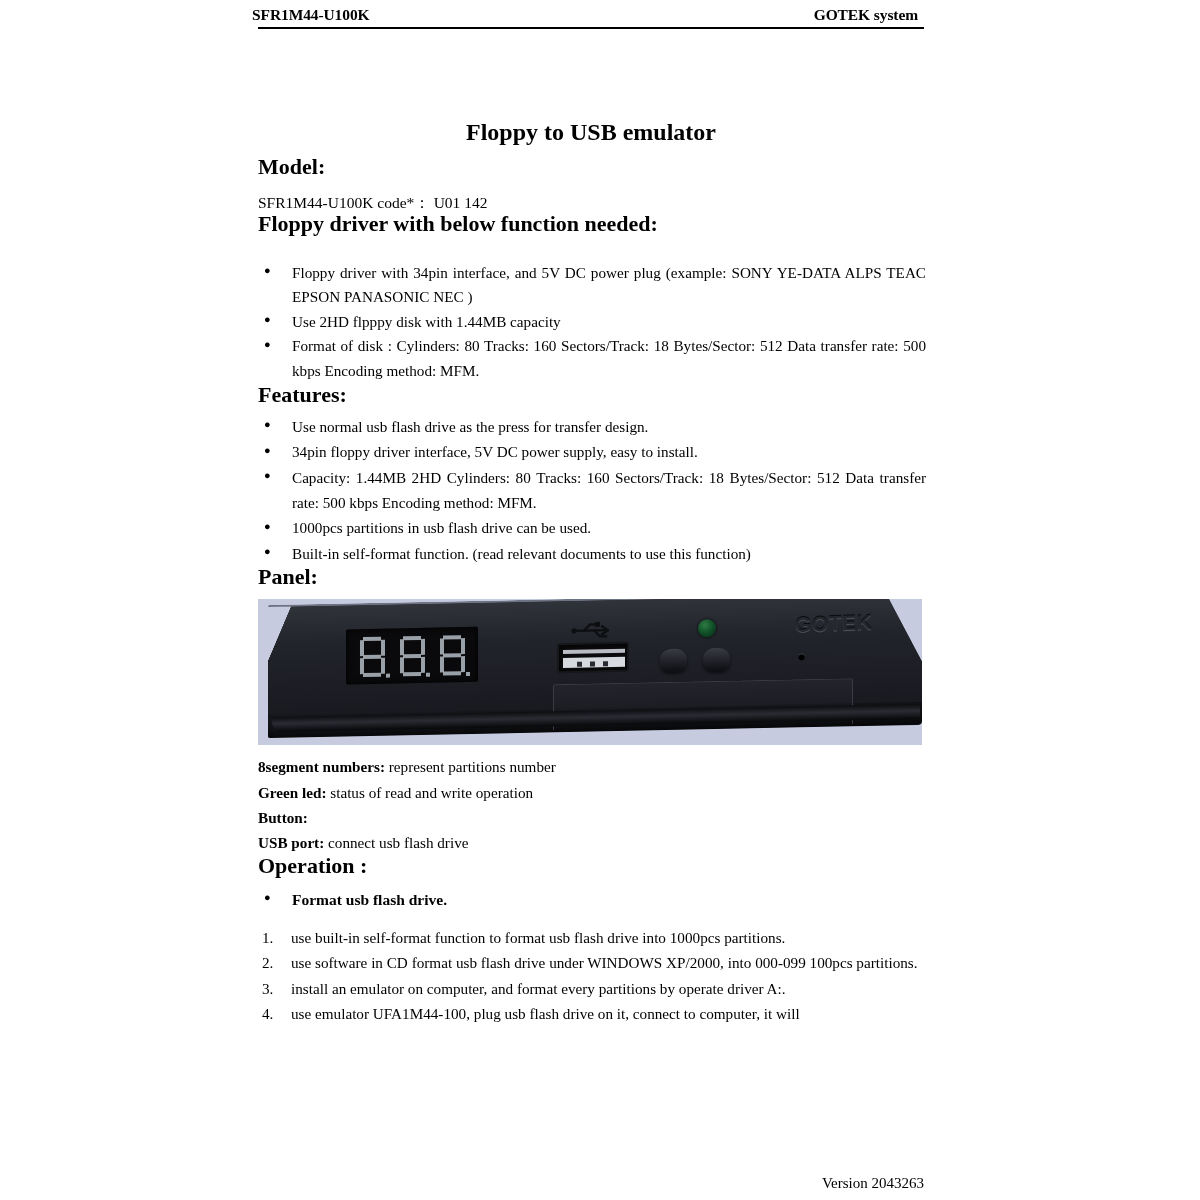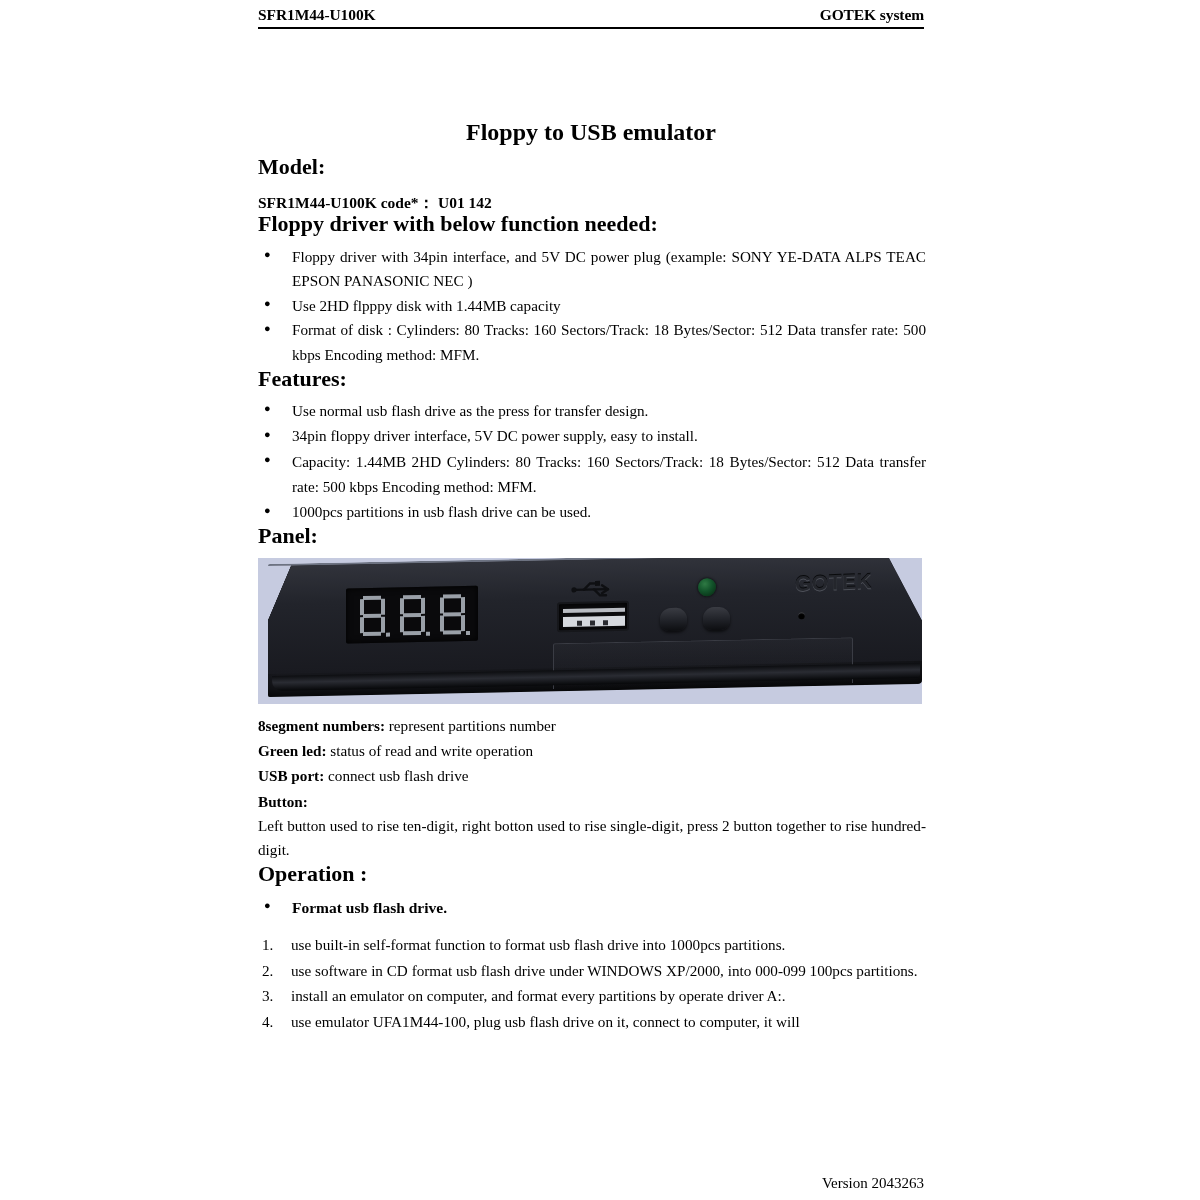--- a/index.html
+++ b/index.html
@@ -14,21 +14,21 @@
   }
   .page {
     position: relative;
     width: 1200px;
     height: 1200px;
     background: #fff;
   }
   
   .header {
     position: absolute;
-    left: 258px;
+    left: 252px;
     top: 6px;
     width: 666px;
     display: flex;
     justify-content: space-between;
     align-items: flex-end;
     font-weight: bold;
     font-size: 15.5px;
     letter-spacing: -0.1px;
     text-align: center;
   }
@@ -74,21 +74,21 @@
     line-height: 1.0;
   }
   .sec-model      { margin-top: 0px; }
   .sec-floppy     { margin-top: 18px; }
   .sec-features   { margin-top: 21px; }
   .sec-panel      { margin-top: 22px; }
   .sec-operation  { margin-top: 22px; }
 
   .model-code {
     font-size: 15.5px;
-    font-weight: bold;
+    font-weight: normal;
     margin-top: 16px;
     line-height: 1.2;
   }
 
   
   ul.blist {
     list-style: none;
     margin: 0;
     padding: 0;
   }
@@ -102,21 +102,21 @@
   ul.blist > li::before {
     content: "\25CF";
     position: absolute;
     left: 6px;
     top: -0.5px;
     font-size: 11px;
     line-height: 1.9;
   }
   ul.blist.tight > li { line-height: 1.62; margin-top: 2px; }
 
-  #floppy-list { margin-top: 10px; }
+  #floppy-list { margin-top: 26px; }
   #floppy-list > li { text-align: justify; }
   #features-list { margin-top: 9px; }
   #features-list > li { text-align: justify; margin-top: 1px; }
 
   
   .panel-photo {
     position: relative;
     margin-top: 11px;
     width: 664px;
     height: 146px;
@@ -384,20 +384,21 @@
       <li>Use 2HD flpppy disk with 1.44MB capacity</li>
       <li>Format of disk : Cylinders: 80        Tracks: 160      Sectors/Track: 18   Bytes/Sector: 512 Data transfer rate: 500 kbps    Encoding method: MFM.</li>
     </ul>
 
     <h2 class="section sec-features">Features:</h2>
     <ul class="blist tight" id="features-list">
       <li>Use normal usb flash drive as the press for transfer design.</li>
       <li>34pin floppy driver interface, 5V DC power supply, easy to install.</li>
       <li>Capacity: 1.44MB 2HD Cylinders: 80 Tracks: 160 Sectors/Track: 18 Bytes/Sector: 512 Data transfer rate: 500 kbps Encoding method: MFM.</li>
       <li>1000pcs partitions in usb flash drive can be used.</li>
+      <li>Built-in self-format function. (read relevant documents to use this function)</li>
     </ul>
 
     <h2 class="section sec-panel">Panel:</h2>
 
     <div class="panel-photo">
       <div class="drive-body">
         <div class="drive-face"></div>
 
         <div class="seg-window">
           <div class="digit">
@@ -471,26 +472,25 @@
     </div>
 
     <div class="caption-list">
       <div class="cap">
         <b>8segment numbers:</b><span> represent partitions number</span>
       </div>
       <div class="cap">
         <b>Green led:</b><span> status of read and write operation</span>
       </div>
       <div class="cap">
+        <b>Button:</b><span></span>
+      </div>
+      <div class="cap">
         <b>USB port:</b><span> connect usb flash drive</span>
       </div>
-      <div class="cap">
-        <b>Button:</b><span></span>
-      </div>
-      <div class="caption-para">Left button used to rise ten-digit, right botton used to rise single-digit, press 2 button together to rise hundred-digit.</div>
     </div>
 
     <h2 class="section sec-operation">Operation :</h2>
     <div class="op-bullet">Format usb flash drive.</div>
     <ol class="nlist" id="operation-list">
       <li>use built-in self-format function to format usb flash drive into 1000pcs partitions.</li>
       <li>use software in CD format usb flash drive under WINDOWS XP/2000, into 000-099 100pcs partitions.</li>
       <li>install an emulator on computer, and format every partitions by operate driver A:.</li>
       <li>use emulator UFA1M44-100, plug usb flash drive on it, connect to computer, it will</li>
     </ol>

